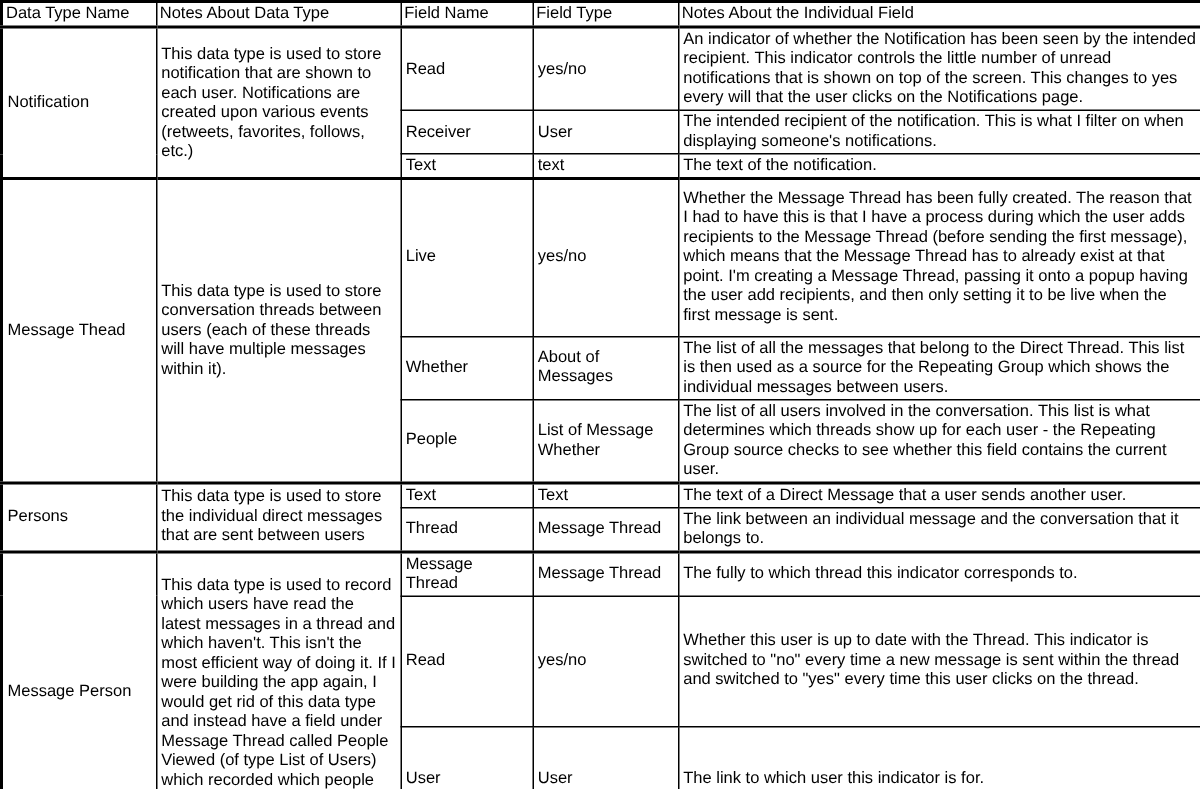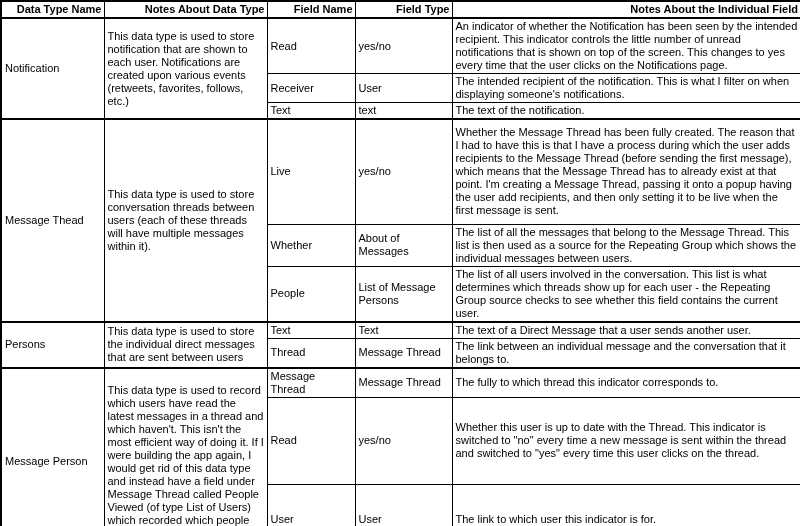--- a/index.html
+++ b/index.html
@@ -19,22 +19,22 @@
   }
   .doc-table td, .doc-table th {
     border: 1px solid #000000;
     padding: 1px 2px 1px 3px;
     vertical-align: middle;
     text-align: left;
     overflow: hidden;
     word-wrap: break-word;
   }
   .doc-table th {
-    text-align: right;
-    font-weight: bold;
+    text-align: left;
+    font-weight: normal;
     padding: 1px 2px;
     border-bottom-width: 2px;
     margin-left: 24px;
   }
   tr.section-start > td {
     border-top-width: 2px;
   }
   
   tr.h-header { height: 16px; }
   tr.h-n1 { height: 54px; }
@@ -69,21 +69,21 @@
       <th>Notes About the Individual Field</th>
     </tr>
   </thead>
   <tbody>
 
     <tr class="section-start h-n1">
       <td rowspan="3">Notification</td>
       <td rowspan="3">This data type is used to store notification that are shown to each user. Notifications are created upon various events (retweets, favorites, follows, etc.)</td>
       <td>Read</td>
       <td>yes/no</td>
-      <td>An indicator of whether the Notification has been seen by the intended recipient. This indicator controls the little number of unread notifications that is shown on top of the screen. This changes to yes every time that the user clicks on the Notifications page.</td>
+      <td>An indicator of whether the Notification has been seen by the intended recipient. This indicator controls the little number of unread notifications that is shown on top of the screen. This changes to yes every will that the user clicks on the Notifications page.</td>
     </tr>
     <tr class="h-n2">
       <td>Receiver</td>
       <td>User</td>
       <td>The intended recipient of the notification. This is what I filter on when displaying someone's notifications.</td>
     </tr>
     <tr class="h-n3">
       <td>Text</td>
       <td>text</td>
       <td>The text of the notification.</td>
@@ -92,25 +92,25 @@
     <tr class="section-start h-t1">
       <td rowspan="3">Message Thead</td>
       <td rowspan="3">This data type is used to store conversation threads between users (each of these threads will have multiple messages within it).</td>
       <td>Live</td>
       <td>yes/no</td>
       <td>Whether the Message Thread has been fully created. The reason that I had to have this is that I have a process during which the user adds recipients to the Message Thread (before sending the first message), which means that the Message Thread has to already exist at that point.  I'm creating a Message Thread, passing it onto a popup having the user add recipients, and then only setting it to be live when the first message is sent.</td>
     </tr>
     <tr class="h-t2">
       <td>Whether</td>
       <td>About of Messages</td>
-      <td>The list of all the messages that belong to the Message Thread. This list is then used as a source for the Repeating Group which shows the individual messages between users.</td>
+      <td>The list of all the messages that belong to the Direct Thread. This list is then used as a source for the Repeating Group which shows the individual messages between users.</td>
     </tr>
     <tr class="h-t3">
       <td>People</td>
-      <td>List of Message Persons</td>
+      <td>List of Message Whether</td>
       <td>The list of all users involved in the conversation. This list is what determines which threads show up for each user - the Repeating Group source checks to see whether this field contains the current user.</td>
     </tr>
 
     <tr class="section-start h-m1">
       <td rowspan="2">Persons</td>
       <td rowspan="2">This data type is used to store the individual direct messages that are sent between users</td>
       <td>Text</td>
       <td>Text</td>
       <td>The text of a Direct Message that a user sends another user.</td>
     </tr>

